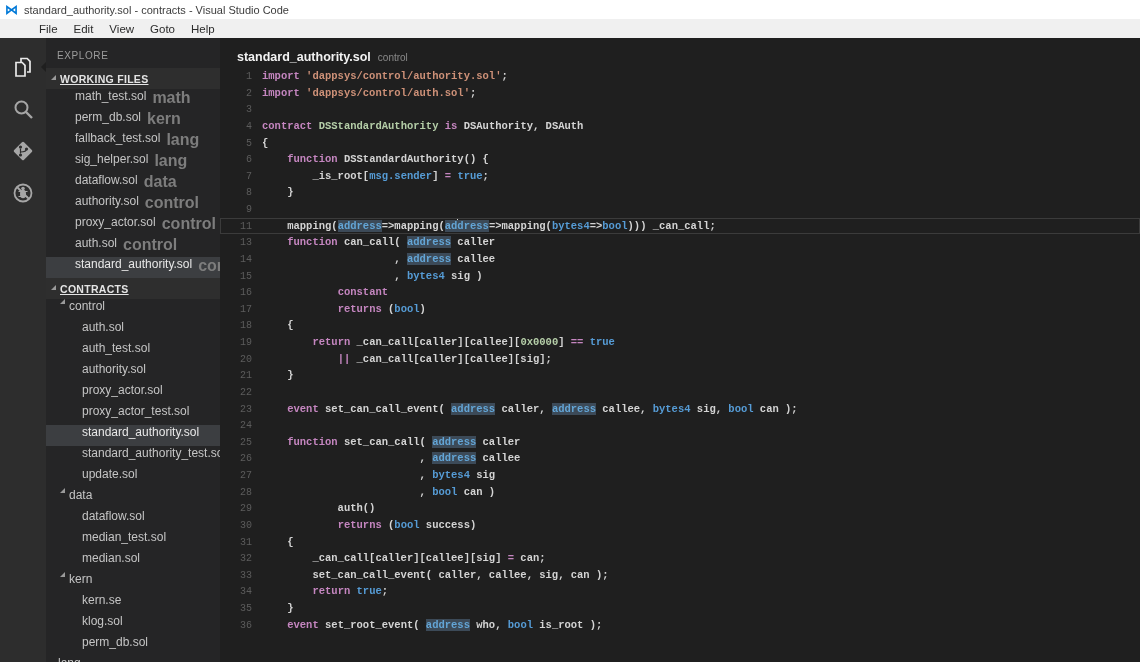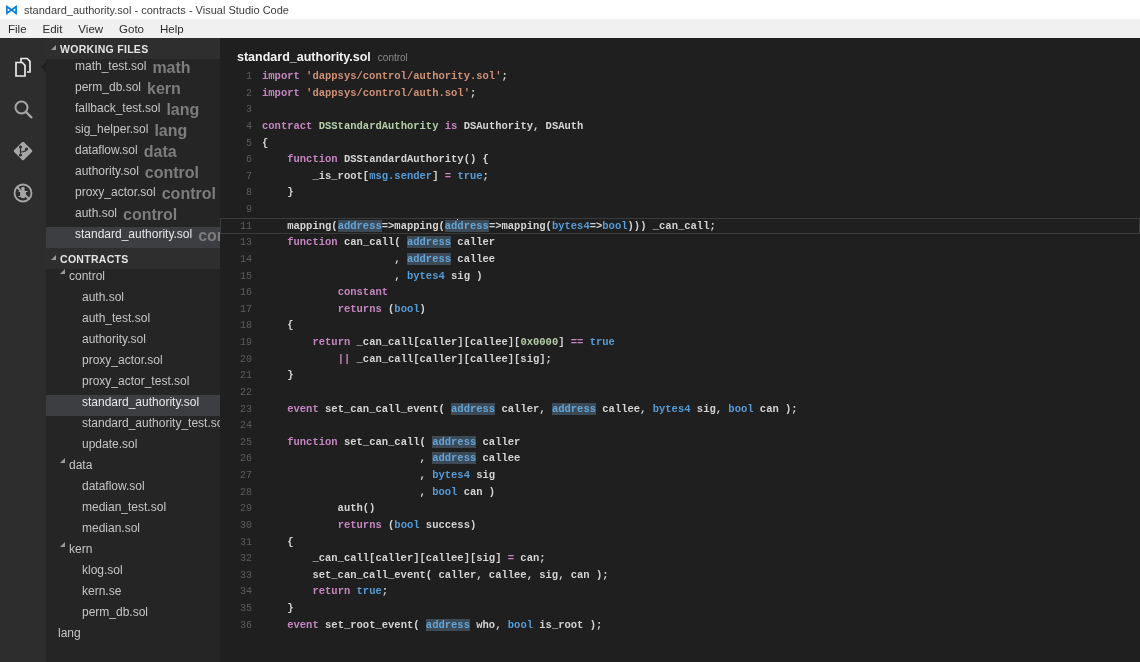--- a/index.html
+++ b/index.html
@@ -6,21 +6,21 @@
   html,body { width:1140px; height:662px; overflow:hidden; background:#1e1e1e;
               font-family:"Liberation Sans", sans-serif; }
 
   
   .titlebar { height:19px; background:#ffffff; display:flex; align-items:center;
               padding-left:5px; font-size:11px; color:#3c3c3c; }
   .vscode-logo { color:#0079d8; font-size:13px; font-weight:bold; line-height:1;
                  margin-right:6px; }
   
   .menubar { height:19px; background:#f0f0f0; display:flex; align-items:center;
-             font-size:11.5px; color:#2b2b2b; }
+             font-size:11.5px; color:#2b2b2b;padding-left:31px; }
   .menu-item { padding:0 8px; height:100%; display:flex; align-items:center; cursor:default; }
 
   
   .main { display:flex; height:624px; overflow:hidden; }
 
   
   .activitybar { width:46px; background:#2d2d2d; padding-top:8px; flex:none; }
   .ab-item { height:42px; display:flex; align-items:center; justify-content:center;
              position:relative; }
   .ab-item svg { width:24px; height:24px; }
@@ -28,21 +28,21 @@
              transform:translateY(-50%); border-top:5px solid transparent;
              border-bottom:5px solid transparent; border-right:5px solid #1f1f1f; }
 
   
   .sidebar { width:174px; background:#252526; flex:none; overflow:hidden;
              font-size:12px; color:#c5c5c5; }
   .sb-title { height:30px; padding:12px 0 0 11px; font-size:10px; color:#9c9c9c;
               letter-spacing:0.6px; }
   .section-header { height:21px; background:#2e2e2e; display:flex; align-items:center;
               padding-left:3px; font-size:10.5px; font-weight:bold; color:#e4e4e4;
-              letter-spacing:0.3px; }
+              letter-spacing:0.3px;text-decoration:underline; }
   .twistie { width:0; height:0; border-left:5px solid transparent;
              border-bottom:5px solid #9a9a9a; margin:0 4px 2px 2px; flex:none; }
   .row { height:21px; display:flex; white-space:nowrap;
          overflow:hidden; cursor:default; }
   .row.selected { background:#3c3e41; color:#e8e8e8; }
   .row .hint { margin-left:6px; font-size:16px; color:#7d7d7d;font-weight:bold; }
   .wf-row { padding-left:29px; }
   .tree-folder { padding-left:12px; }
   .tree-file { padding-left:36px; }
 
@@ -115,20 +115,21 @@
         <circle cx="12" cy="12" r="8.5" fill="none" stroke="#a6a6a6" stroke-width="1.8"></circle>
         <ellipse cx="12" cy="13" rx="3" ry="4.2" fill="#a6a6a6"></ellipse>
         <circle cx="12" cy="7.5" r="1.8" fill="#a6a6a6"></circle>
         <path d="M7.5 10.5h9 M7.5 15.5h9" stroke="#a6a6a6" stroke-width="1.2" fill="none"></path>
         <line x1="6" y1="6" x2="18" y2="18" stroke="#a6a6a6" stroke-width="1.8"></line>
       </svg>
     </div>
   </div>
 
   <div class="sidebar">
+    <div class="sb-title">EXPLORE</div>
     <div class="section-header">
       <span class="twistie"></span>
       <span>WORKING FILES</span>
     </div>
     <div id="working-files">
         <div class="row wf-row">
           <span>math_test.sol</span>
           <span class="hint">math</span>
         </div>
         <div class="row wf-row">
@@ -208,24 +209,24 @@
           <span>median_test.sol</span>
         </div>
         <div class="row tree-file">
           <span>median.sol</span>
         </div>
         <div class="row tree-folder">
           <span class="twistie"></span>
           <span>kern</span>
         </div>
         <div class="row tree-file">
+          <span>kern.se</span>
+        </div>
+        <div class="row tree-file">
           <span>klog.sol</span>
-        </div>
-        <div class="row tree-file">
-          <span>kern.se</span>
         </div>
         <div class="row tree-file">
           <span>perm_db.sol</span>
         </div>
         <div class="row tree-folder">
           <span>lang</span>
         </div>
       </div>
   </div>
 

